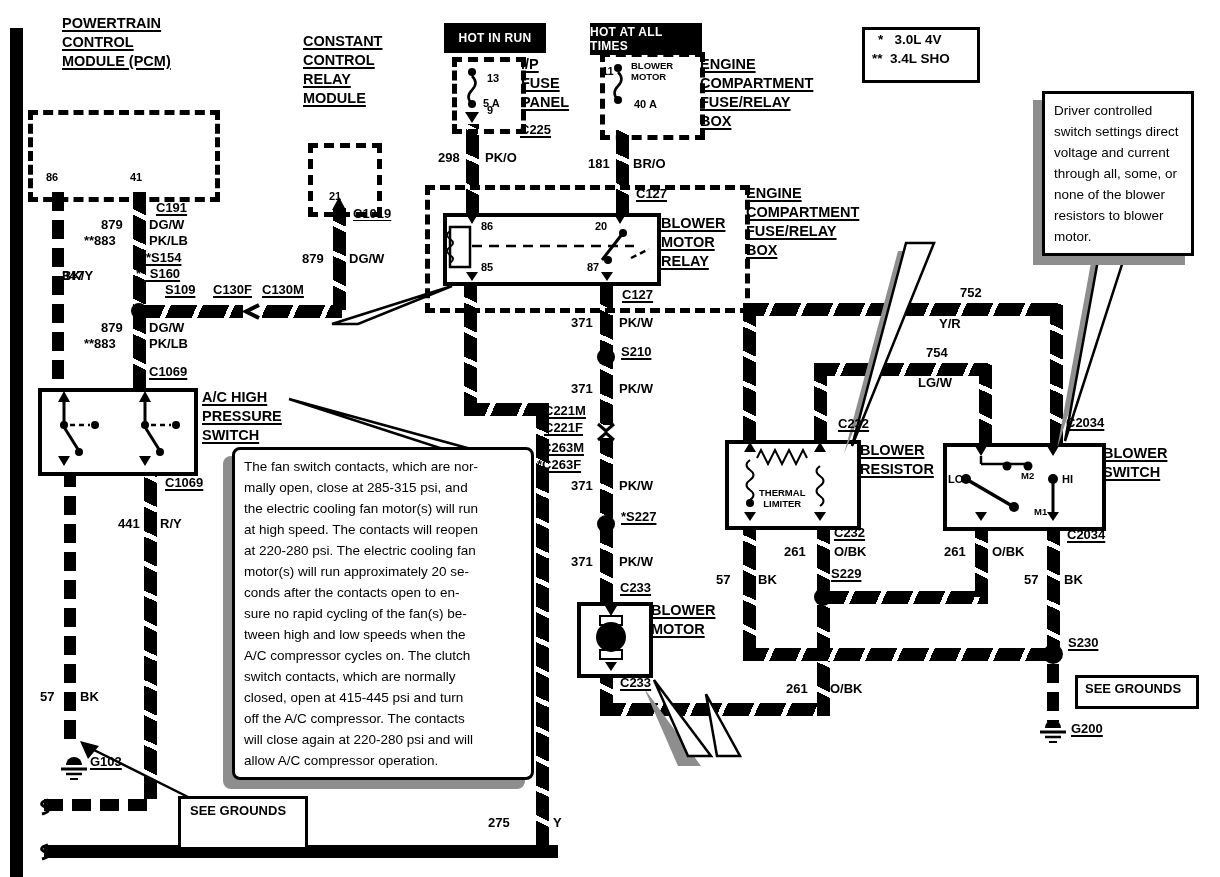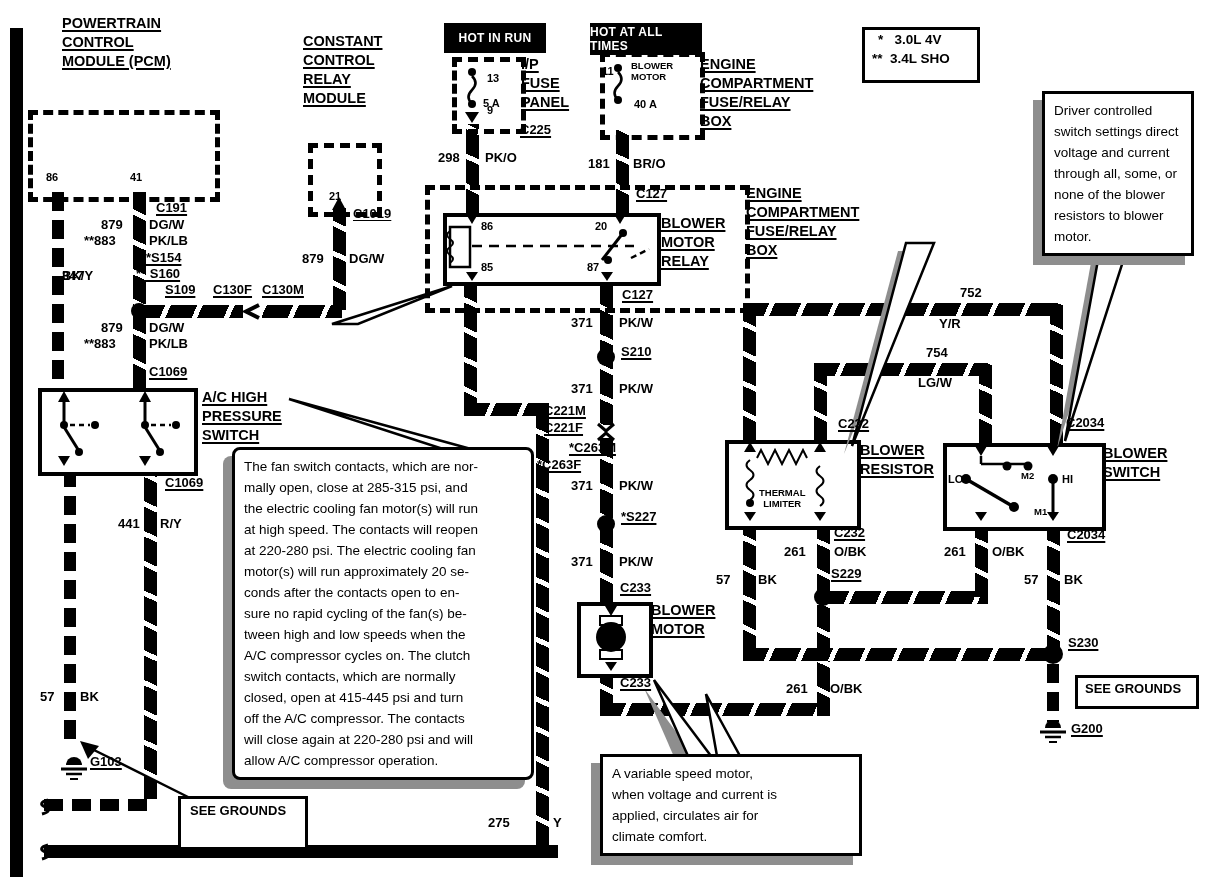--- a/index.html
+++ b/index.html
@@ -215,24 +215,20 @@
 off the A/C compressor. The contacts
 will close again at 220-280 psi and will
 allow A/C compressor operation.</div>
   <div class="callout" style="left:1042px;top:91px;width:128px;line-height:21px;">Driver controlled
 switch settings direct
 voltage and current
 through all, some, or
 none of the blower
 resistors to blower
 motor.</div>
-  <div class="callout" style="left:600px;top:754px;width:238px;line-height:21px;">A variable speed motor,
-when  voltage and current is
-applied, circulates air for
-climate comfort.</div>
 
   <div class="lbl ttl u" style="left:62px;top:14px;">POWERTRAIN
 CONTROL
 MODULE (PCM)</div>
   <div class="lbl sm" style="left:46px;top:169px;">86</div>
   <div class="lbl sm" style="left:130px;top:169px;">41</div>
   <div class="lbl u" style="left:156px;top:200px;">C191</div>
   <div class="lbl" style="left:101px;top:217px;">879</div>
   <div class="lbl" style="left:149px;top:217px;">DG/W</div>
   <div class="lbl" style="left:84px;top:233px;">**883</div>
@@ -306,21 +302,21 @@
   <div class="lbl sm" style="left:587px;top:259px;">87</div>
   <div class="lbl u" style="left:622px;top:287px;">C127</div>
 
   <div class="lbl" style="left:571px;top:315px;">371</div>
   <div class="lbl" style="left:619px;top:315px;">PK/W</div>
   <div class="lbl u" style="left:621px;top:344px;">S210</div>
   <div class="lbl" style="left:571px;top:381px;">371</div>
   <div class="lbl" style="left:619px;top:381px;">PK/W</div>
   <div class="lbl u" style="left:544px;top:403px;">C221M</div>
   <div class="lbl u" style="left:544px;top:420px;">C221F</div>
-  <div class="lbl u" style="left:537px;top:440px;margin-left:32px;">*C263M</div>
+  <div class="lbl u" style="left:537px;top:440px;">*C263M</div>
   <div class="lbl u" style="left:537px;top:457px;">*C263F</div>
   <div class="lbl" style="left:571px;top:478px;">371</div>
   <div class="lbl" style="left:619px;top:478px;">PK/W</div>
   <div class="lbl u" style="left:621px;top:509px;">*S227</div>
   <div class="lbl" style="left:571px;top:554px;">371</div>
   <div class="lbl" style="left:619px;top:554px;">PK/W</div>
   <div class="lbl u" style="left:620px;top:580px;">C233</div>
   <div class="lbl ttl u" style="left:651px;top:601px;">BLOWER
 MOTOR</div>
   <div class="lbl sm" style="left:606px;top:629px;z-index:6;">M</div>

